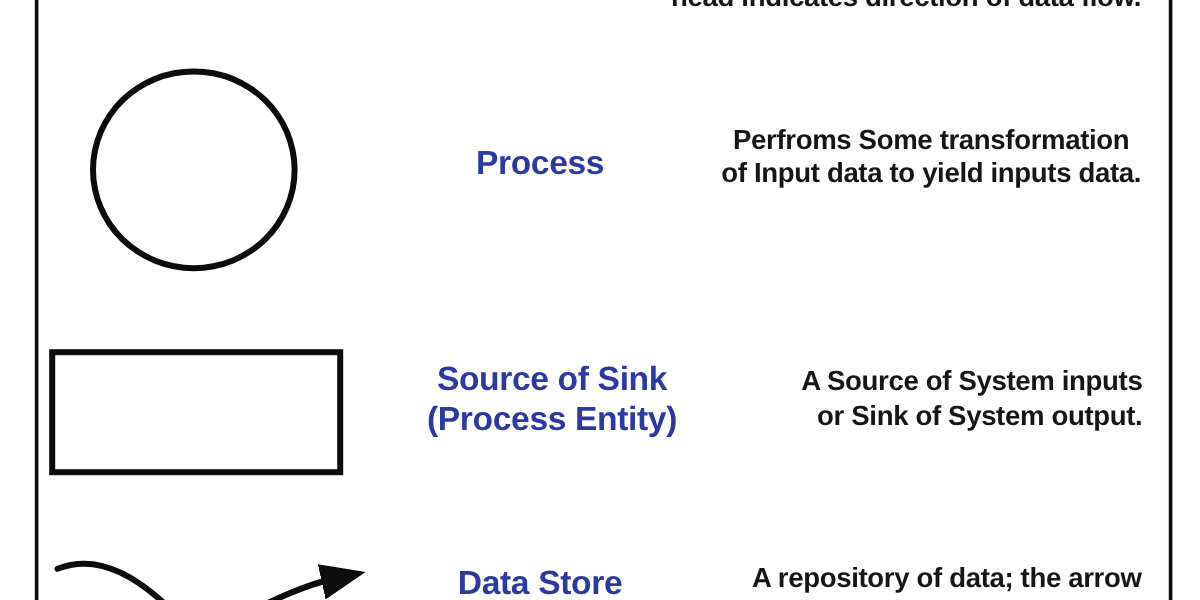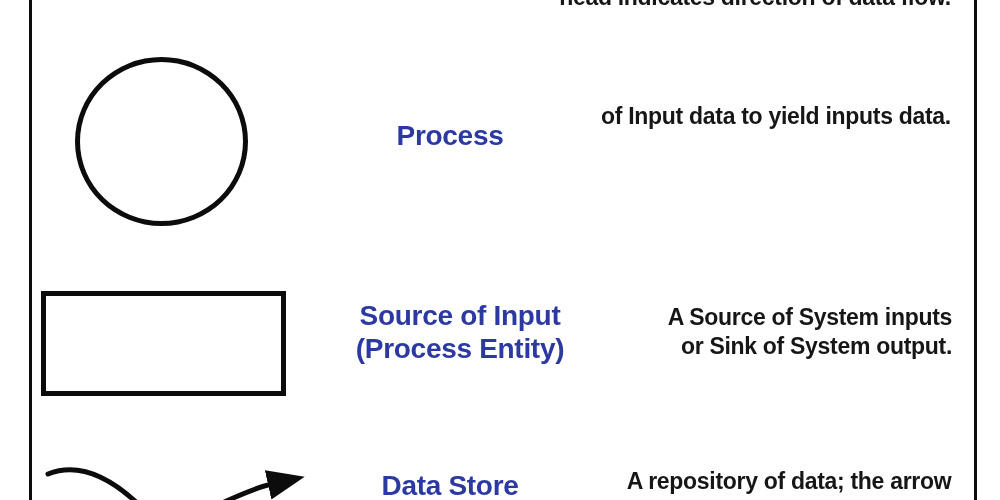--- a/index.html
+++ b/index.html
@@ -83,26 +83,27 @@
 <div class="canvas">
 
   <div class="vline left"></div>
   <div class="vline right"></div>
 
   <div class="desc top-desc">head indicates direction of data flow.</div>
 
   <div class="circle-symbol"></div>
   <div class="label process-label">Process</div>
   <div class="desc process-desc">
+    <div>Perfroms Some transformation</div>
     <div>of Input data to yield inputs data.</div>
   </div>
 
   <div class="rect-symbol"></div>
   <div class="label source-label">
-    <div>Source of Input</div>
+    <div>Source of Sink</div>
     <div>(Process Entity)</div>
   </div>
   <div class="desc source-desc">
     <div>A Source of System inputs</div>
     <div>or Sink of System output.</div>
   </div>
 
   <svg class="flow-arrow" width="300" height="62" viewBox="0 0 300 62">
     <defs>
       <marker id="ah" markerWidth="7.5" markerHeight="6" refX="0.8" refY="3" orient="auto" markerUnits="strokeWidth">

